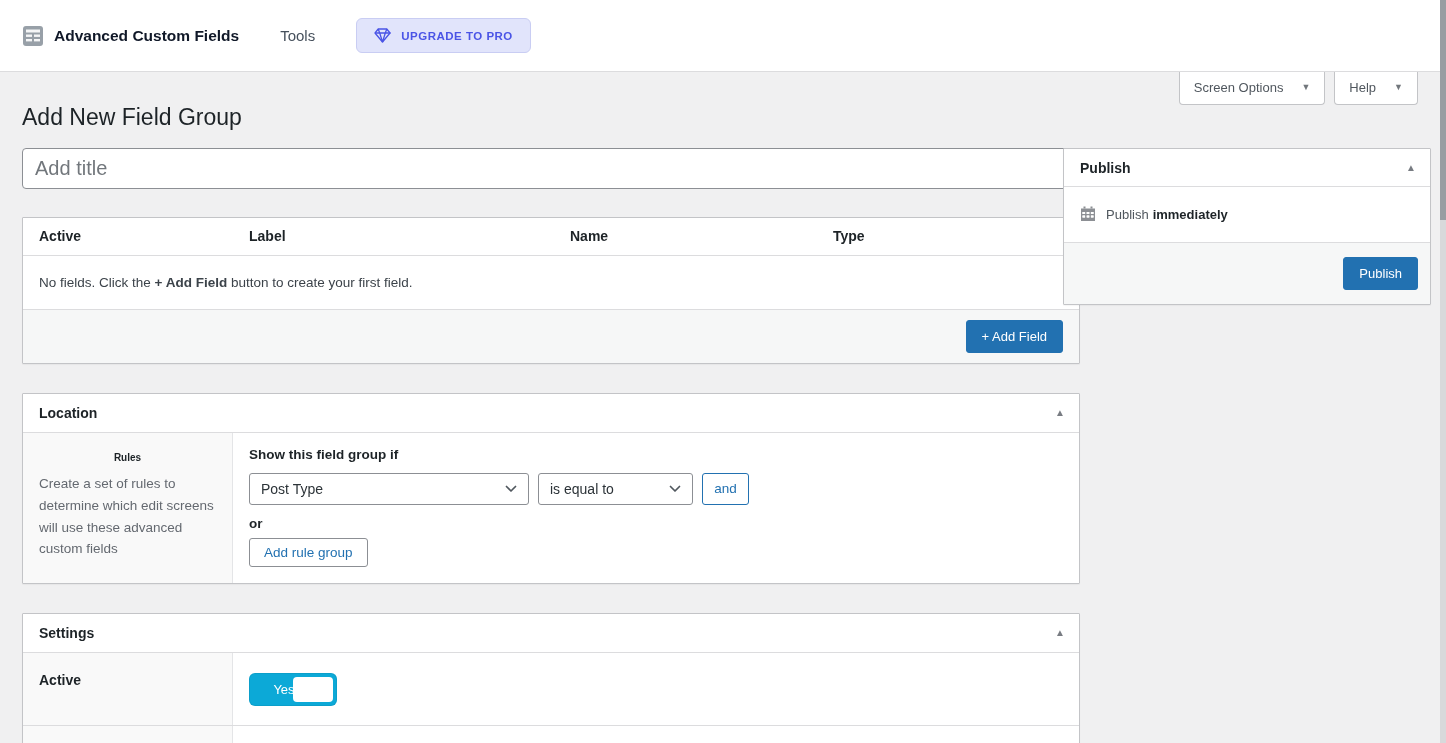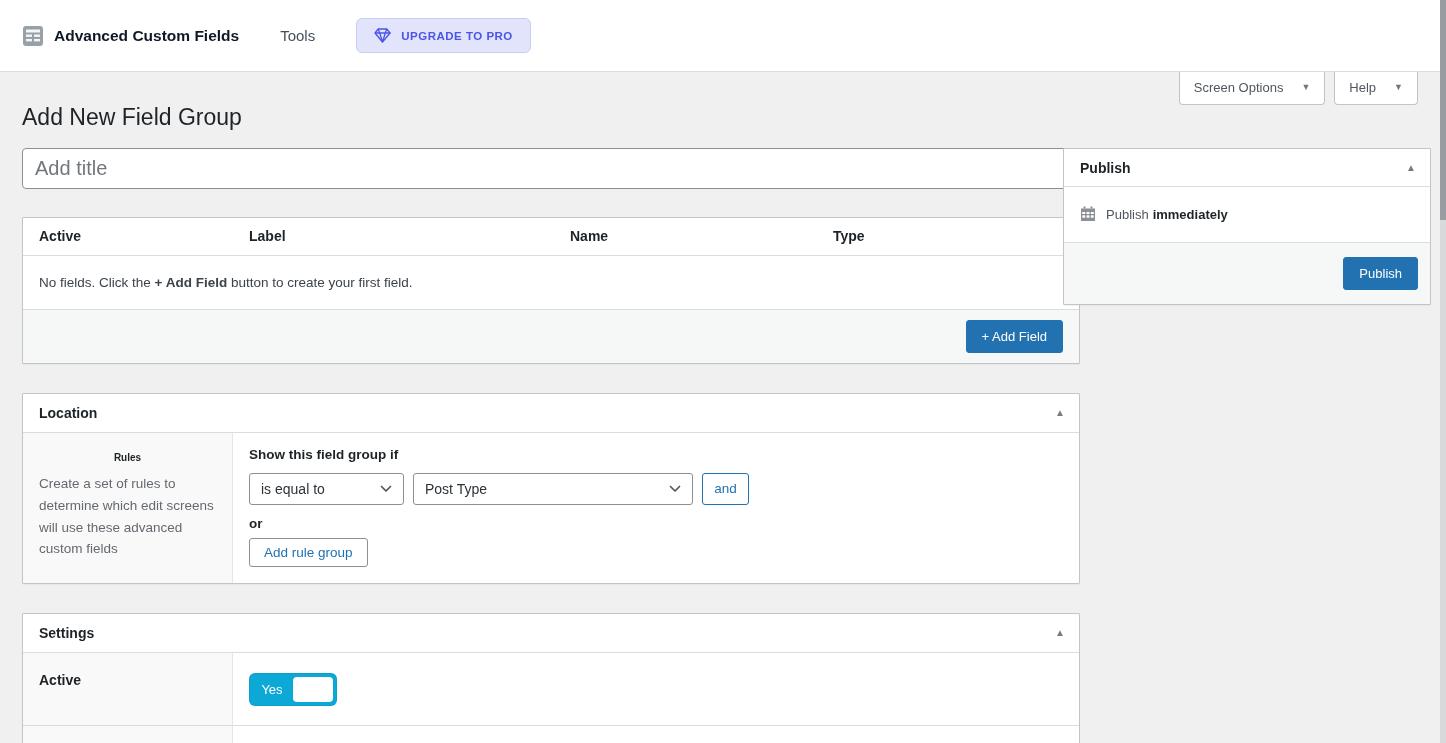--- a/index.html
+++ b/index.html
@@ -105,21 +105,21 @@
     font-family:"Liberation Sans", sans-serif;
   }
   .settings-row { min-height:72px; }
   .settings-label { font-size:14px; font-weight:bold; color:#1d2327; padding-top:9px; }
   .toggle {
     position:relative; width:88px; height:33px; background:#0ca9d7;
     border-radius:6px; margin-top:6px; cursor:pointer;
     box-shadow:inset 0 0 0 1px rgba(0,0,0,.06);
   }
   .toggle-text {
-    position:absolute; left:0; width:46px; text-align:center; top:0; bottom:0;
+    position:absolute; left:12px; width:46px; text-align:center; top:0; bottom:0;
     color:#fff; font-size:13px; display:flex; align-items:center; justify-content:center;
   }
   .toggle-knob {
     position:absolute; right:4px; top:4px; bottom:4px; width:40px;
     background:#fff; border-radius:4px;
   }
   .settings-extra-row { border-top:1px solid #dcdcde; height:90px; }
   
   .sidebar { position:absolute; left:1063px; top:148px; width:368px; }
   .publish-head {
@@ -213,30 +213,30 @@
       <span class="collapse">▲</span>
     </div>
     <div class="metabox-row">
       <div class="metabox-label-col">
         <div class="label-col-title">Rules</div>
         <div class="label-col-desc">Create a set of rules to determine which edit screens will use these advanced custom fields</div>
       </div>
       <div class="metabox-content">
         <div class="group-label">Show this field group if</div>
         <div class="rule-row">
-          <div class="wp-select sel-2">
-            <span>is equal to</span>
+          <div class="wp-select sel-1">
+            <span>Post Type</span>
             <span class="icon">
               <svg width="12" height="8" viewBox="0 0 12 8" fill="none" stroke="#50575e" stroke-width="1.7" stroke-linecap="round" stroke-linejoin="round">
                   <path d="M1.5 1.5 6 6l4.5-4.5"></path>
                 </svg>
             </span>
           </div>
-          <div class="wp-select sel-1">
-            <span>Post Type</span>
+          <div class="wp-select sel-2">
+            <span>is equal to</span>
             <span class="icon">
               <svg width="12" height="8" viewBox="0 0 12 8" fill="none" stroke="#50575e" stroke-width="1.7" stroke-linecap="round" stroke-linejoin="round">
                   <path d="M1.5 1.5 6 6l4.5-4.5"></path>
                 </svg>
             </span>
           </div>
           <button class="and-btn">and</button>
         </div>
         <div class="or-label">or</div>
         <button class="add-rule-btn">Add rule group</button>

